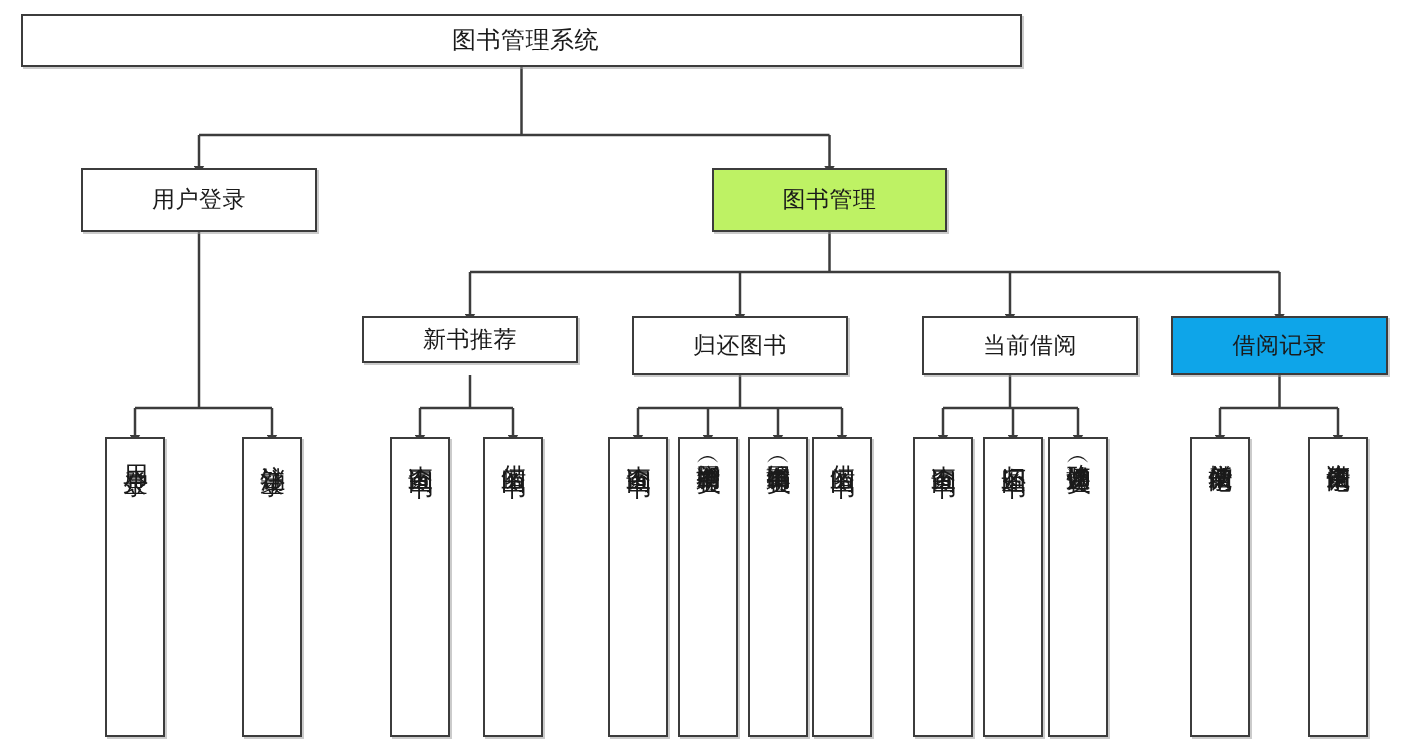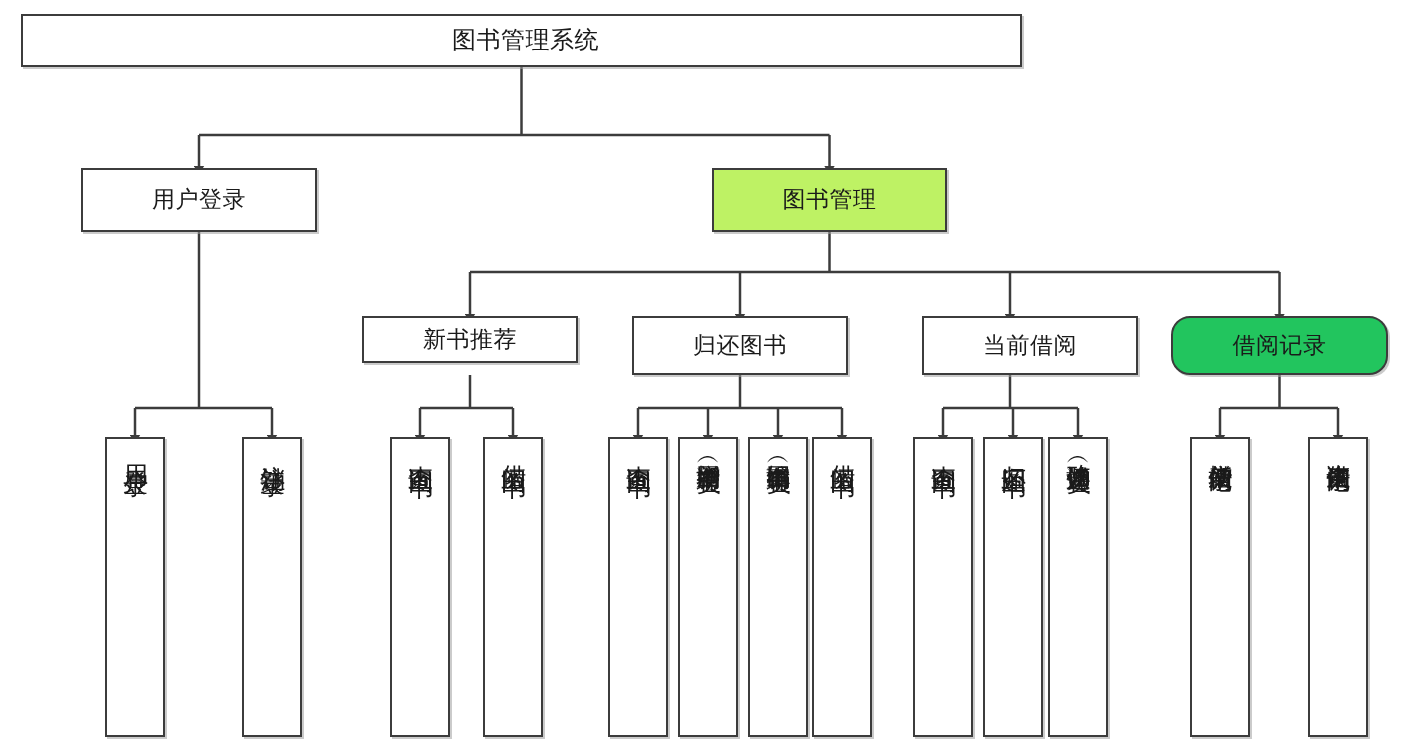--- a/index.html
+++ b/index.html
@@ -141,21 +141,21 @@
       </div>
       <div class="node-box node-horizontal" style="left: 362px; top: 316px; width: 216px; height: 47px; border-color: rgb(60, 60, 60); background: rgb(255, 255, 255);">
         <span class="node-label">新书推荐</span>
       </div>
       <div class="node-box node-horizontal" style="left: 632px; top: 316px; width: 216px; height: 59px; border-color: rgb(60, 60, 60); background: rgb(255, 255, 255);">
         <span class="node-label">归还图书</span>
       </div>
       <div class="node-box node-horizontal" style="left: 902px; top: 316px; width: 216px; height: 59px; border-color: rgb(60, 60, 60); background: rgb(255, 255, 255); margin-left: 20px;">
         <span class="node-label">当前借阅</span>
       </div>
-      <div class="node-box node-horizontal" style="left: 1171px; top: 316px; width: 217px; height: 59px; border-color: rgb(60, 60, 60); background: #22c55e; border-radius: 19px;">
+      <div class="node-box node-horizontal" style="left: 1171px; top: 316px; width: 217px; height: 59px; border-color: rgb(60, 60, 60); background: #0ea5e9;">
         <span class="node-label">借阅记录</span>
       </div>
       <div class="node-box node-vertical" style="left: 105px; top: 437px; width: 60px; height: 300px; border-color: rgb(60, 60, 60); background: rgb(255, 255, 255);">
         <span class="node-label">用户登录</span>
       </div>
       <div class="node-box node-vertical" style="left: 242px; top: 437px; width: 60px; height: 300px; border-color: rgb(60, 60, 60); background: rgb(255, 255, 255);">
         <span class="node-label">注销登录</span>
       </div>
       <div class="node-box node-vertical" style="left: 390px; top: 437px; width: 60px; height: 300px; border-color: rgb(60, 60, 60); background: rgb(255, 255, 255);">
         <span class="node-label">查询图书</span>

